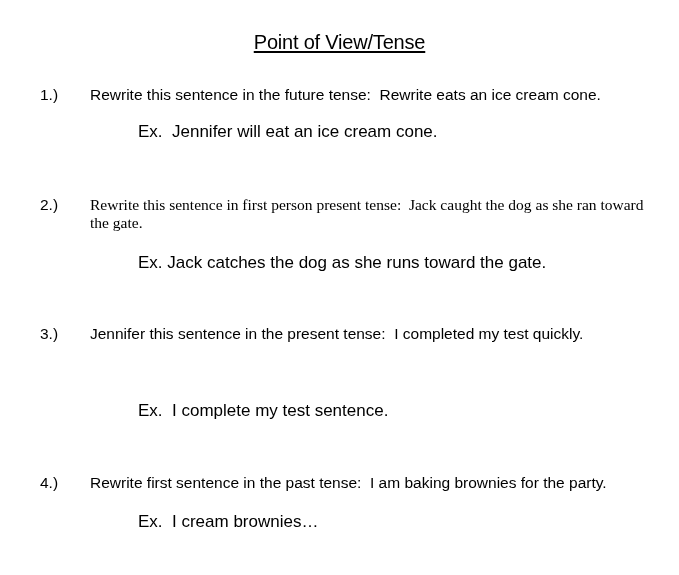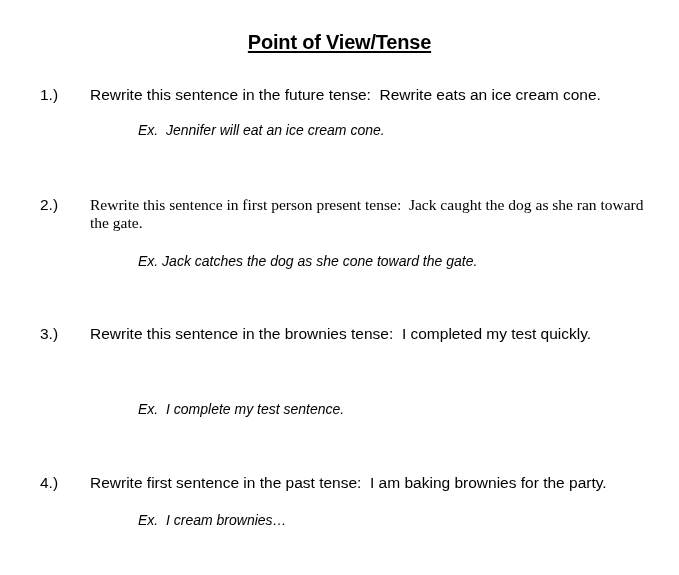--- a/index.html
+++ b/index.html
@@ -15,21 +15,21 @@
       font-family: "Liberation Sans", sans-serif;
       color: #000000;
     }
     .title {
       position: absolute;
       top: 31px;
       left: 0;
       width: 679px;
       text-align: center;
       font-size: 20px;
-      font-weight: bold;
+      font-weight: normal;
       text-decoration: underline;
       text-underline-offset: 2px;
       letter-spacing: -0.2px;
     }
     .item {
       position: absolute;
       left: 0;
       width: 679px;
       font-size: 15.5px;
       line-height: 18px;
@@ -42,47 +42,46 @@
     .prompt {
       position: absolute;
       left: 90px;
       top: 0;
       width: 575px;
       white-space: pre-wrap;
     }
     .example {
       position: absolute;
       left: 138px;
-      font-style: italic;
-      font-size: 14px;
+      font-size: 17px;
       white-space: pre;
     }
   </style>
 </head>
 <body>
 
 <div>
 
   <div class="title">Point of View/Tense</div>
 
   <div class="item" style="top:86px;">
     <span class="num">1.)</span>
     <span class="prompt">Rewrite this sentence in the future tense:  Rewrite eats an ice cream cone.</span>
   </div>
   <div class="example" style="top:122px;">Ex.  Jennifer will eat an ice cream cone.</div>
 
   <div class="item" style="top:196px;">
     <span class="num">2.)</span>
     <span class="prompt" style="width:570px;font-family:Liberation Serif, serif;">Rewrite this sentence in first person present tense:  Jack caught the dog as she ran toward the gate.</span>
   </div>
-  <div class="example" style="top:253px;">Ex. Jack catches the dog as she cone toward the gate.</div>
+  <div class="example" style="top:253px;">Ex. Jack catches the dog as she runs toward the gate.</div>
 
   <div class="item" style="top:325px;">
     <span class="num">3.)</span>
-    <span class="prompt">Rewrite this sentence in the brownies tense:  I completed my test quickly.</span>
+    <span class="prompt">Jennifer this sentence in the present tense:  I completed my test quickly.</span>
   </div>
   <div class="example" style="top:401px;">Ex.  I complete my test sentence.</div>
 
   <div class="item" style="top:474px;">
     <span class="num">4.)</span>
     <span class="prompt">Rewrite first sentence in the past tense:  I am baking brownies for the party.</span>
   </div>
   <div class="example" style="top:512px;">Ex.  I cream brownies…</div>
 
 </div>

